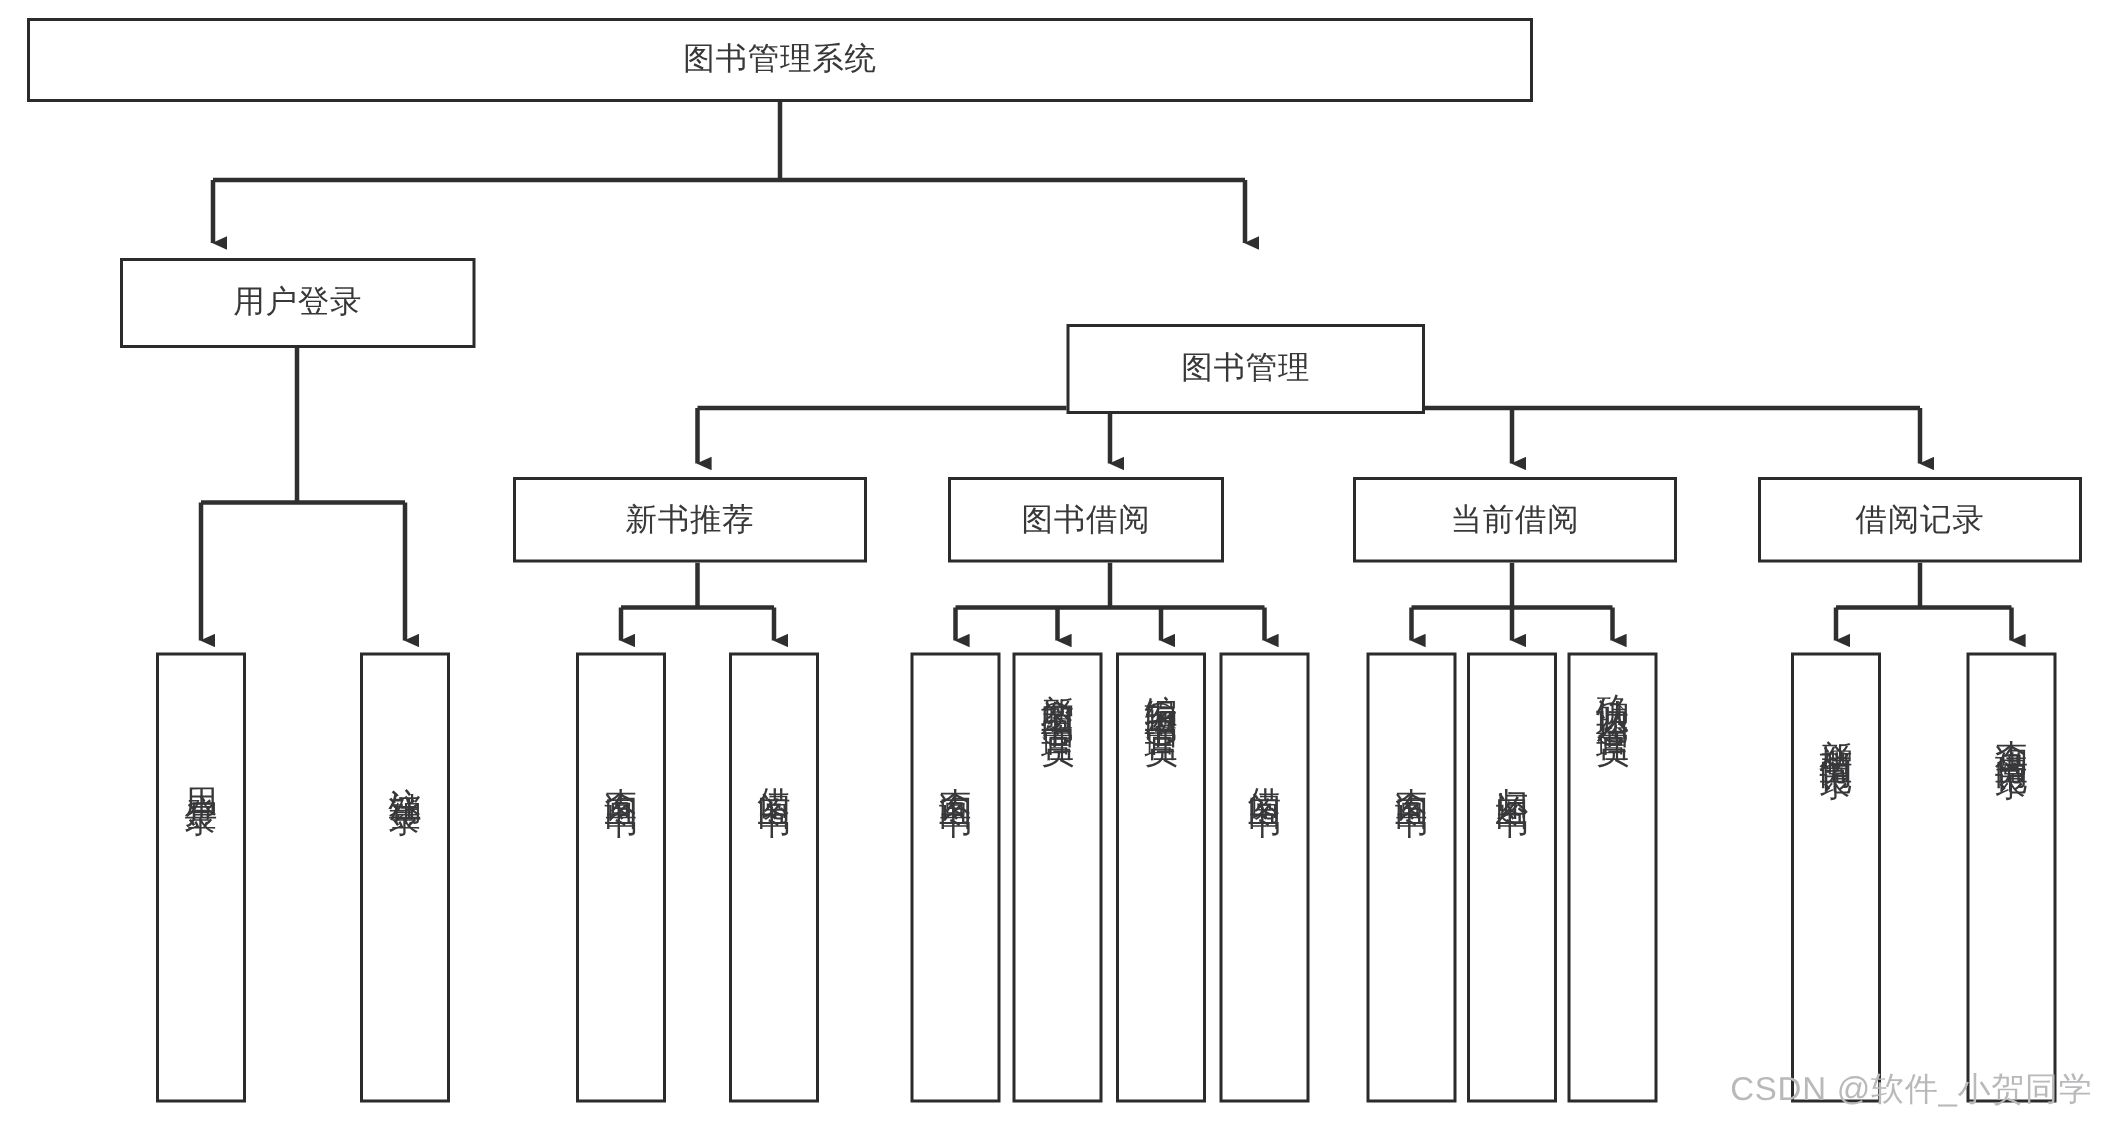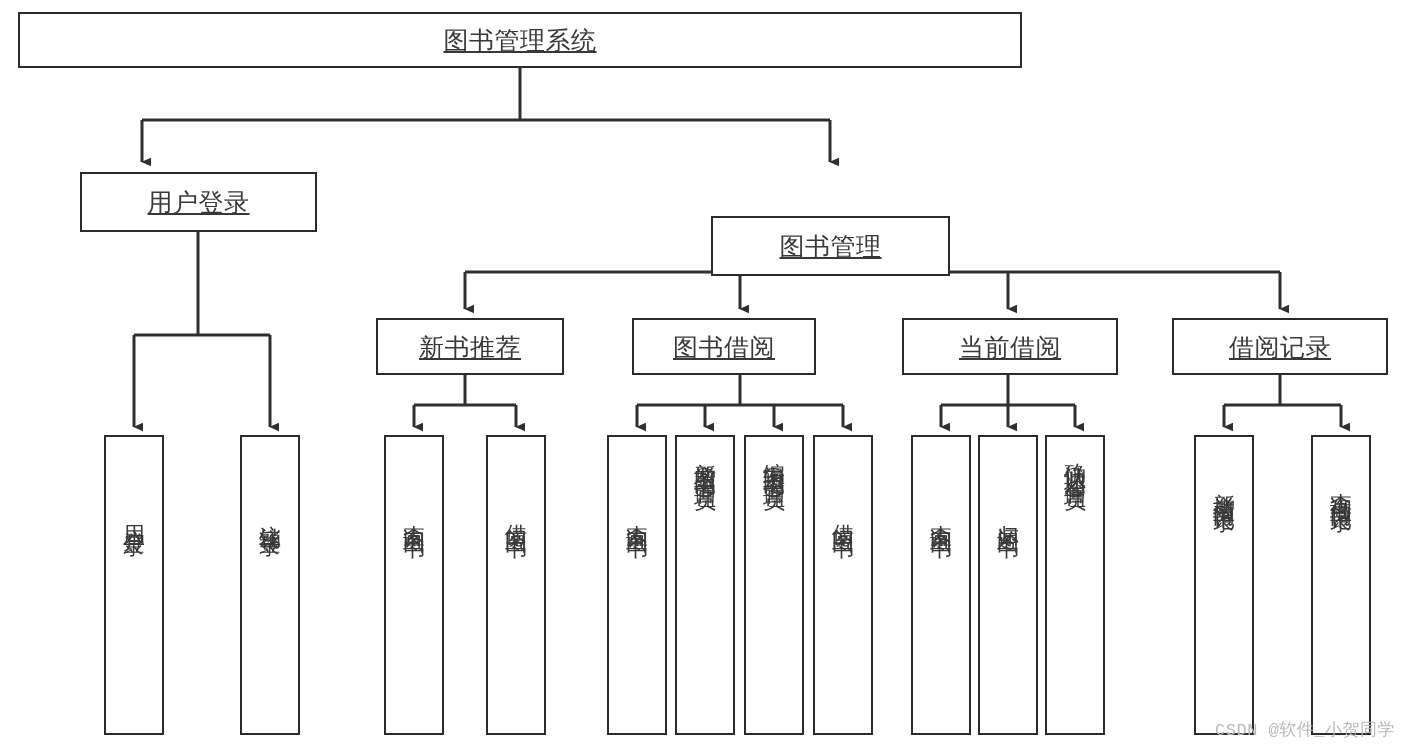--- a/index.html
+++ b/index.html
@@ -40,43 +40,42 @@
     text-align: center;
   }
   .node-label {
     display: block;
     line-height: 1.12;
     letter-spacing: 0.5px;
     color: #38383a;
   }
   .node.horizontal .node-label {
     writing-mode: horizontal-tb;
-    font-size: 25px;
-    text-decoration: underline;
+    font-size: 21px;
   }
   .node.vertical {
     align-items: flex-start;
     padding-top: 18px;
   }
   .node.vertical .node-label {
     writing-mode: vertical-rl;
     text-orientation: upright;
     font-size: 22px;
     letter-spacing: 4px;
     line-height: 1;
   }
   .watermark {
     position: absolute;
     right: 10px;
     bottom: 6px;
-    font-size: 17px;
+    font-size: 22px;
     color: #b9b9bb;
     letter-spacing: 0.5px;
     white-space: nowrap;
-    font-family: Liberation Mono, monospace;
+    font-family: Liberation Sans, sans-serif;
   }
 </style>
 </head>
 <body>
 
 <div id="diagram-root">
 
   <svg class="connectors" viewBox="0 0 1405 747">
     <defs>
       <marker id="arrowhead" markerWidth="9" markerHeight="10" refX="4.5" refY="9.4" orient="auto" markerUnits="userSpaceOnUse">
@@ -131,21 +130,21 @@
     <span class="node-label">图书管理系统</span>
   </div>
 
   <div class="node horizontal" style="left:80px; top:172px; width:237px; height:60px;">
     <span class="node-label">用户登录</span>
   </div>
   <div class="node horizontal" style="left:711px; top:172px; width:239px; height:60px;margin-top:44px;">
     <span class="node-label">图书管理</span>
   </div>
 
-  <div class="node horizontal" style="left:376px; top:318px; width:188px; height:57px;">
+  <div class="node horizontal" style="left:342px; top:318px; width:236px; height:57px;">
     <span class="node-label">新书推荐</span>
   </div>
   <div class="node horizontal" style="left:632px; top:318px; width:184px; height:57px;">
     <span class="node-label">图书借阅</span>
   </div>
   <div class="node horizontal" style="left:1172px; top:318px; width:216px; height:57px;">
     <span class="node-label">借阅记录</span>
   </div>
   <div class="node horizontal" style="left:902px; top:318px; width:216px; height:57px;">
     <span class="node-label">当前借阅</span>

